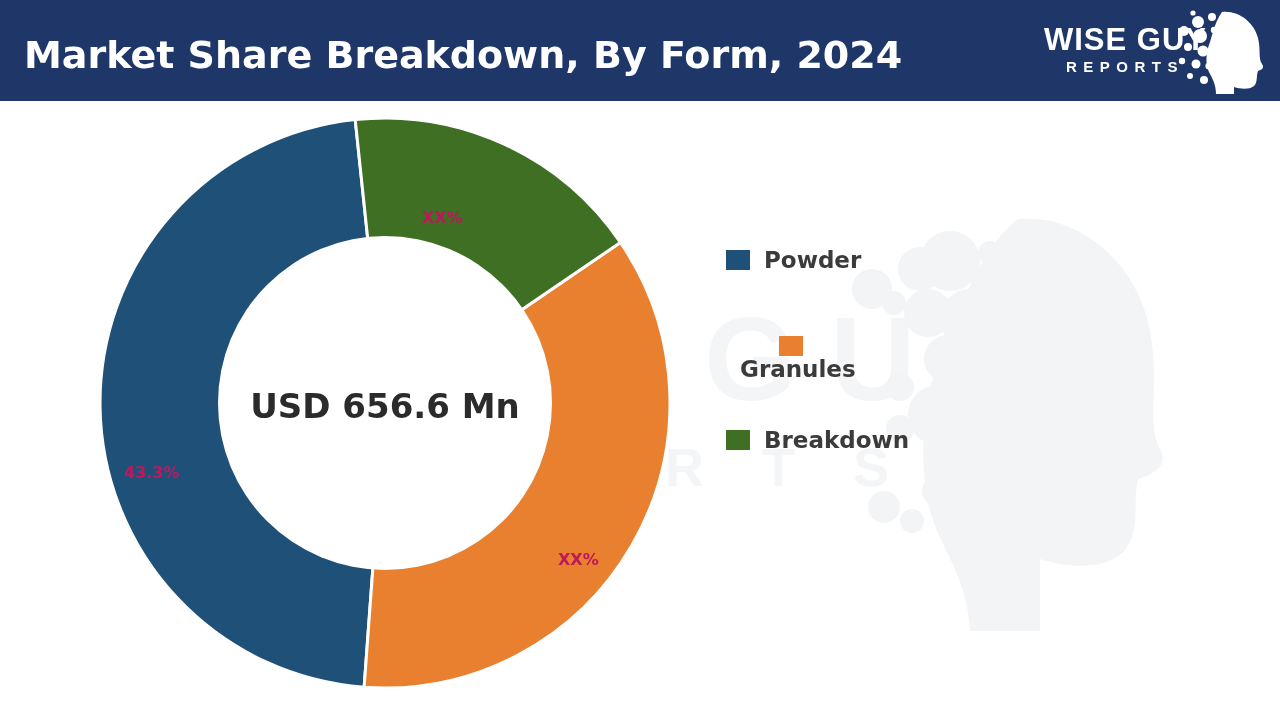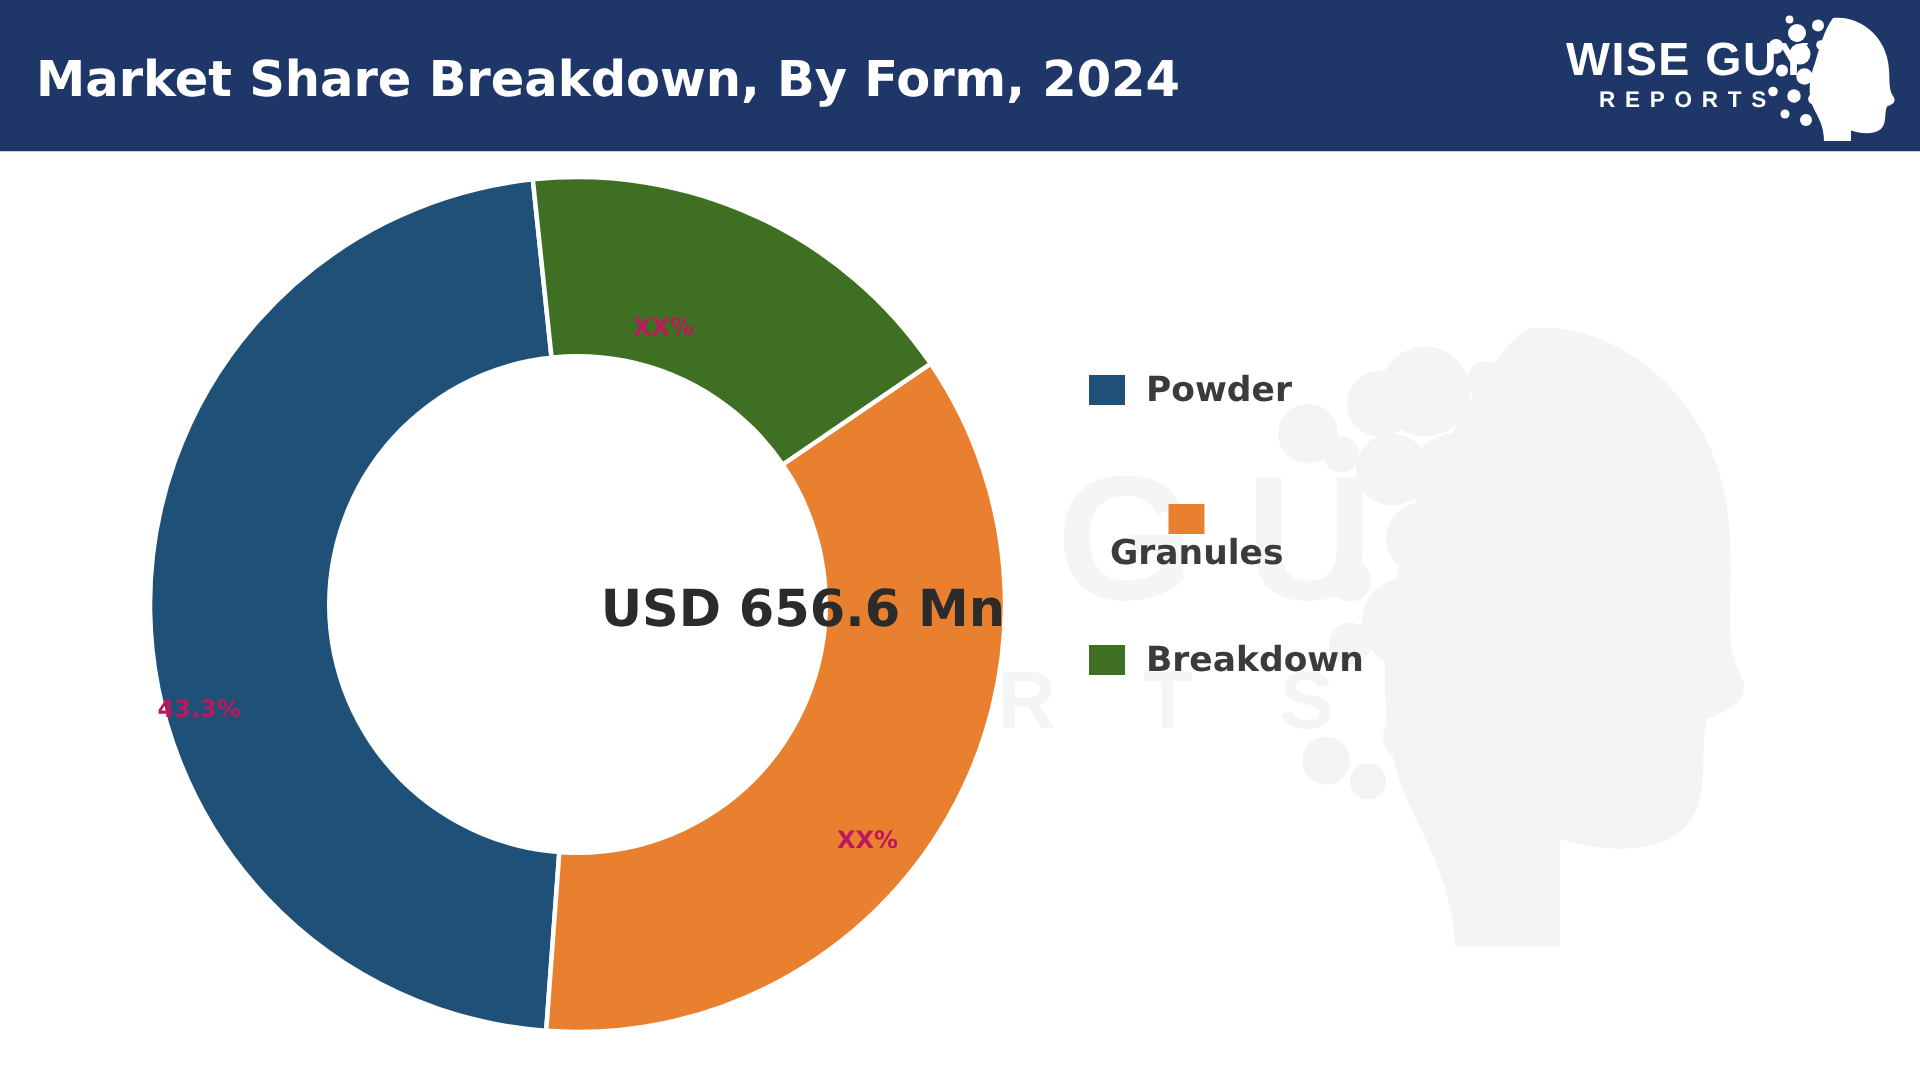--- a/index.html
+++ b/index.html
@@ -22,21 +22,21 @@
     width: 1280px;
     height: 101px;
     background: #1e3768;
     box-sizing: border-box;
   }
   #header-title {
     position: absolute;
     left: 24px;
     top: 33px;
     color: #ffffff;
-    font-size: 33px;
+    font-size: 38px;
     font-weight: bold;
     letter-spacing: 0px;
     white-space: nowrap;
     font-family: "DejaVu Sans", sans-serif;
   }
   #logo {
     position: absolute;
     right: 8px;
     top: 6px;
     width: 230px;
@@ -126,36 +126,36 @@
     left: 100px;
     top: 17px;
     width: 570px;
     height: 570px;
   }
   #donut-center-label {
     position: absolute;
     left: 0;
     top: 268px;
     width: 570px;
-    text-align: right;
+    text-align: center;
     font-size: 34px;
     font-weight: bold;
     color: #2b2b2b;
     font-family: "DejaVu Sans", sans-serif;
   }
   .slice-label {
     position: absolute;
     color: #be185d;
     font-size: 16px;
     font-weight: bold;
     font-family: "DejaVu Sans", sans-serif;
     white-space: nowrap;
     margin-top: 32px;
   }
-  #label-powder  { left: 5px;   top: 313px; text-align: center; }
+  #label-powder  { left: 24px;   top: 313px; text-align: center; }
   #label-granules{ left: 458px; top: 400px; }
   #label-coatings{ left: 322px; top: 58px;  }
 
   
   #legend {
     position: absolute;
     left: 726px;
     top: 145px;
     width: 220px;
   }

